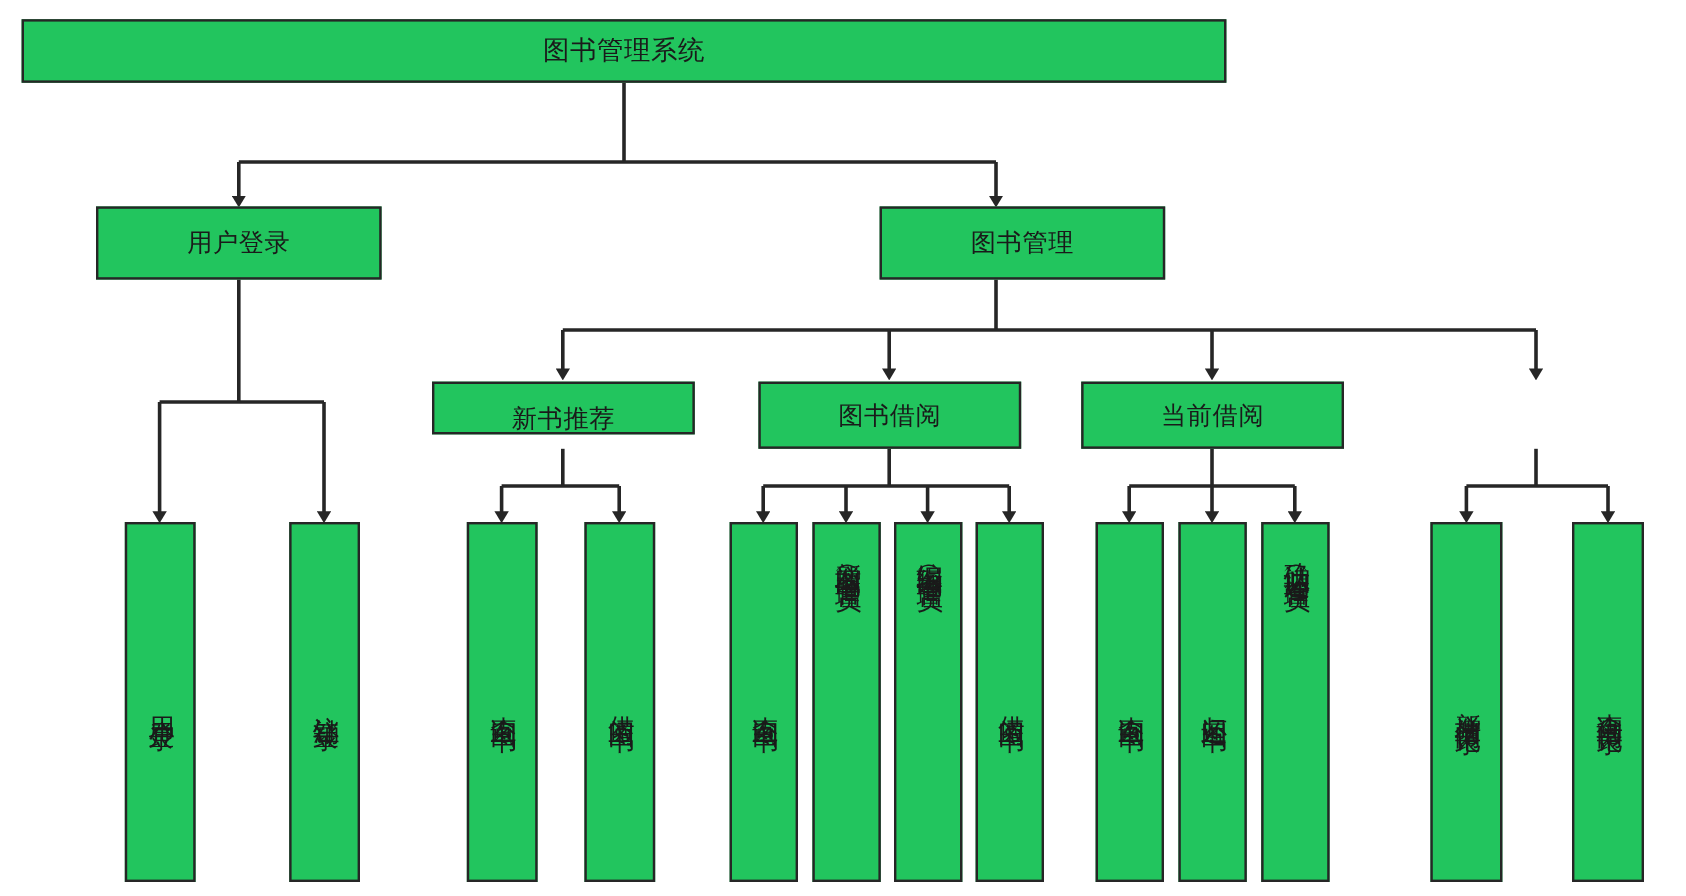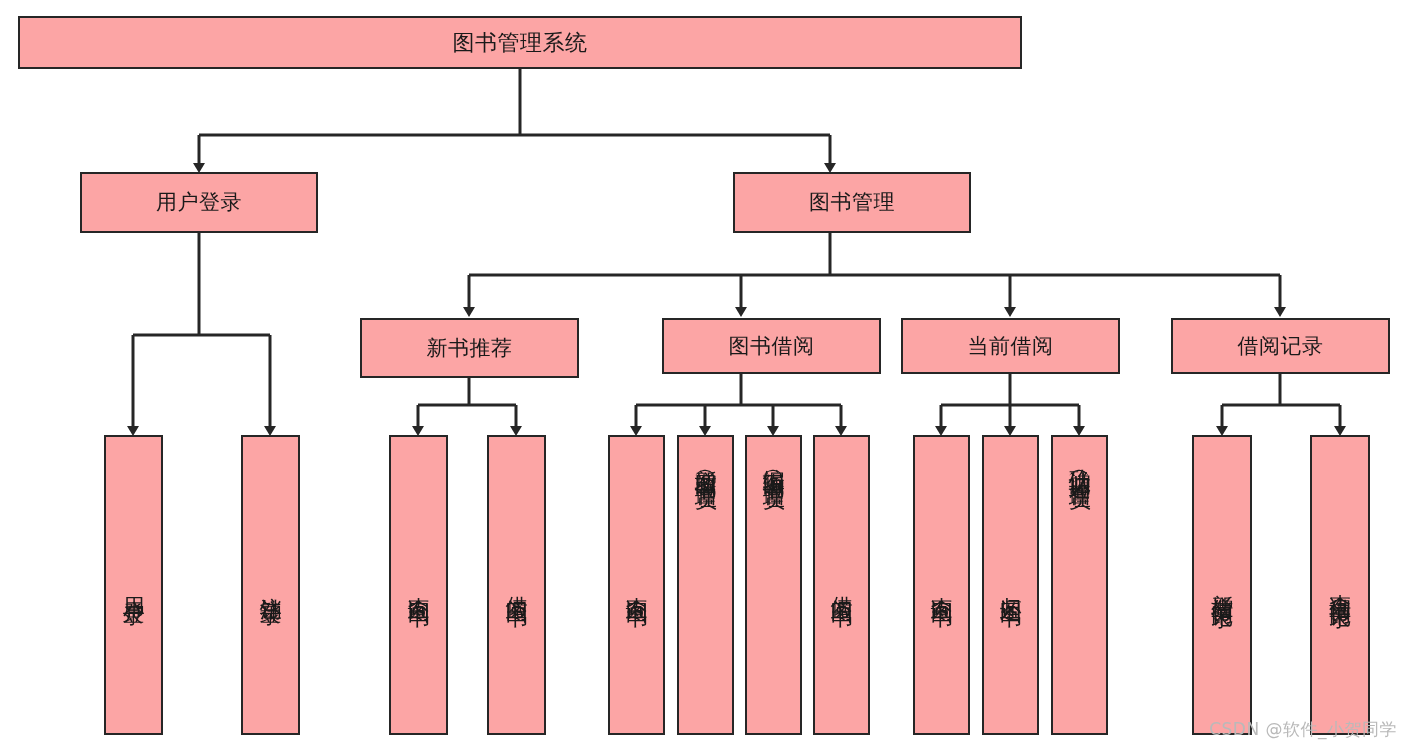--- a/index.html
+++ b/index.html
@@ -21,21 +21,21 @@
     position: absolute;
     left: 0;
     top: 0;
     width: 1405px;
     height: 747px;
   }
   .node {
     position: absolute;
     box-sizing: border-box;
     border: 2px solid #262626;
-    background: #fca5a5;
+    background: #22c55e;
     display: flex;
     align-items: center;
     justify-content: center;
     color: #1a1a1a;
     z-index: 2;
   }
   .node .label {
     display: block;
     text-align: center;
     line-height: 1.05;
@@ -135,32 +135,29 @@
     <span class="label">图书管理系统</span>
   </div>
 
   <div class="node horiz" style="left:80px; top:172px; width:238px; height:61px;">
     <span class="label">用户登录</span>
   </div>
   <div class="node horiz" style="left:711px; top:172px; width:238px; height:61px;margin-left:22px;">
     <span class="label">图书管理</span>
   </div>
 
-  <div class="node horiz" style="left:360px; top:318px; width:219px; height:60px;">
+  <div class="node horiz" style="left:360px; top:318px; width:219px; height:44px;align-items:flex-end;">
     <span class="label">新书推荐</span>
   </div>
-  <div class="node horiz" style="left:632px; top:318px; width:219px; height:56px;margin-left:30px;">
+  <div class="node horiz" style="left:632px; top:318px; width:219px; height:56px;">
     <span class="label">图书借阅</span>
   </div>
   <div class="node horiz" style="left:901px; top:318px; width:219px; height:56px;font-family:Liberation Serif, serif;">
     <span class="label">当前借阅</span>
   </div>
-  <div class="node horiz" style="left:1171px; top:318px; width:219px; height:56px;">
-    <span class="label">借阅记录</span>
-  </div>
 
   <div class="node vert v-mid" style="left:104px; top:435px; width:59px; height:300px;">
     <span class="label">用户登录</span>
   </div>
   <div class="node vert v-mid" style="left:241px; top:435px; width:59px; height:300px;">
     <span class="label">注销登录</span>
   </div>
 
   <div class="node vert v-mid" style="left:389px; top:435px; width:59px; height:300px;">
     <span class="label">查询图书</span>
@@ -192,14 +189,13 @@
     <span class="label">确认归还（管理员）</span>
   </div>
 
   <div class="node vert v-mid" style="left:1192px; top:435px; width:60px; height:300px;">
     <span class="label">新增借阅记录</span>
   </div>
   <div class="node vert v-mid" style="left:1310px; top:435px; width:60px; height:300px;">
     <span class="label">查询借阅记录</span>
   </div>
 
-  <div class="watermark">CSDN @软件_小贺同学</div>
 </div>
 
 </body></html>

